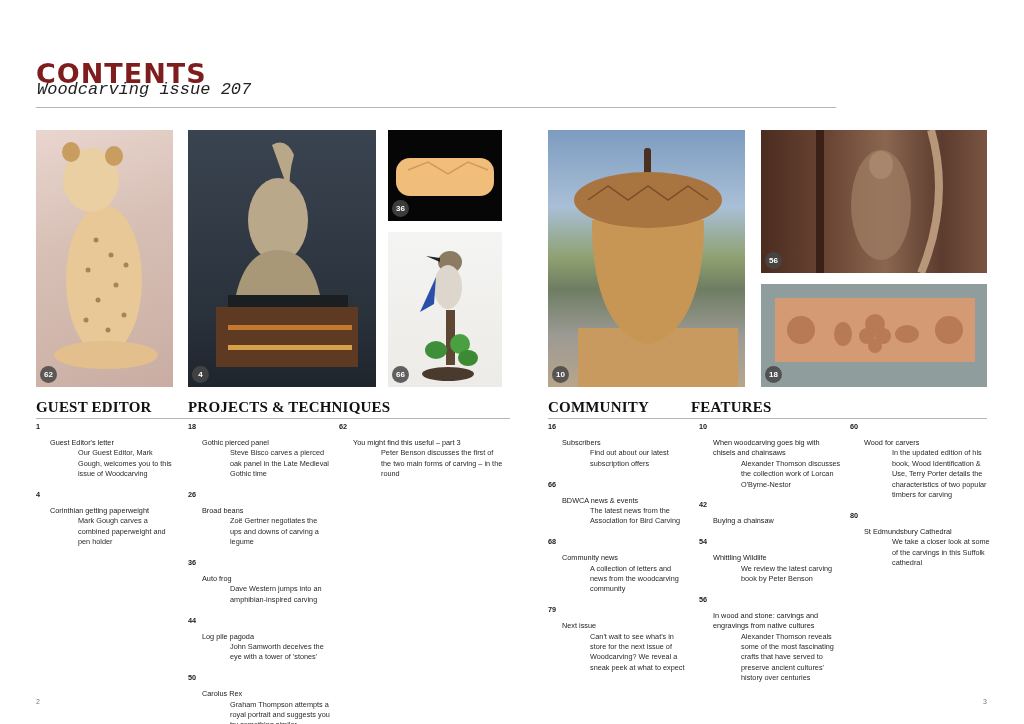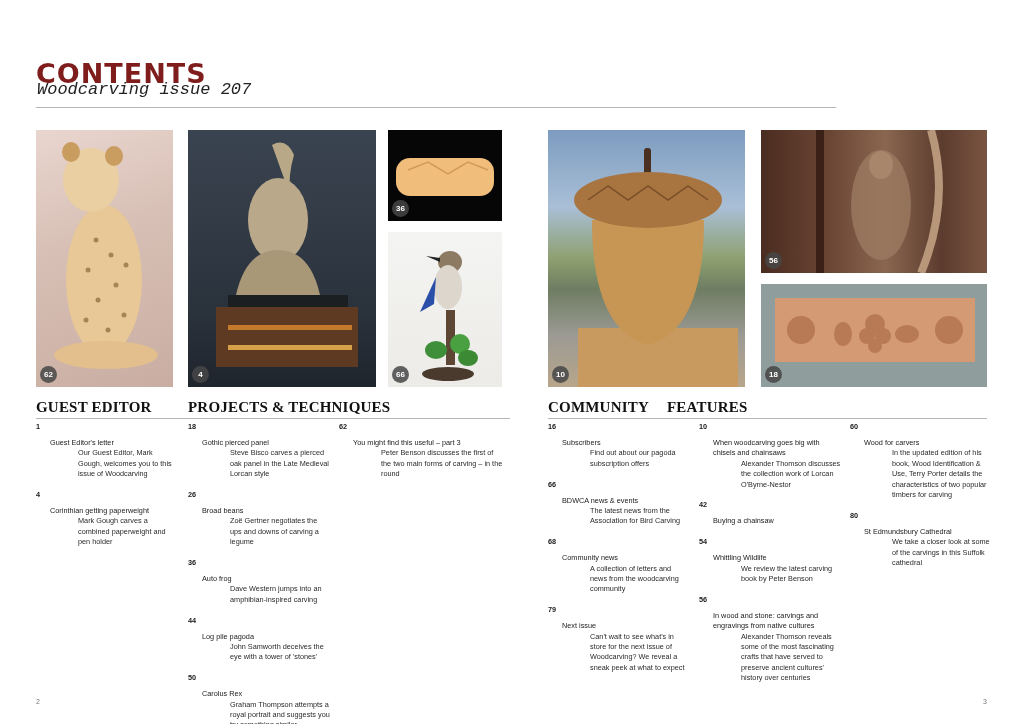--- a/index.html
+++ b/index.html
@@ -136,21 +136,21 @@
       <ellipse cx="82" cy="50" rx="9" ry="12"></ellipse>
         <ellipse cx="146" cy="50" rx="12" ry="9"></ellipse>
     </g>
   </svg>
   <div class="badge">18</div>
 </div>
 
 <div class="sec-head" style="left:36px">GUEST EDITOR</div>
 <div class="sec-head" style="left:188px">PROJECTS &amp; TECHNIQUES</div>
 <div class="sec-head" style="left:548px">COMMUNITY</div>
-<div class="sec-head" style="left:667px">FEATURES</div>
+<div class="sec-head" style="left:691px">FEATURES</div>
 <div class="sec-rule" style="left:36px; width:474px"></div>
 <div class="sec-rule" style="left:548px; width:439px"></div>
 
 <div class="col" style="left:36px; width:142px">
   <div class="entry">
     <span class="num">1</span>
     <span class="body">
         <span class="head">Guest Editor's letter</span>
         <span class="desc">Our Guest Editor, Mark Gough, welcomes you to this issue of Woodcarving</span>
       </span>
@@ -162,21 +162,21 @@
         <span class="desc">Mark Gough carves a combined paperweight and pen holder</span>
       </span>
   </div>
 </div>
 
 <div class="col" style="left:188px; width:142px">
   <div class="entry">
     <span class="num">18</span>
     <span class="body">
         <span class="head">Gothic pierced panel</span>
-        <span class="desc">Steve Bisco carves a pierced oak panel in the Late Medieval Lorcan style</span>
+        <span class="desc">Steve Bisco carves a pierced oak panel in the Late Medieval Gothic time</span>
       </span>
   </div>
   <div class="entry">
     <span class="num">26</span>
     <span class="body">
         <span class="head">Broad beans</span>
         <span class="desc">Zoë Gertner negotiates the ups and downs of carving a legume</span>
       </span>
   </div>
   <div class="entry">
@@ -210,21 +210,21 @@
         <span class="desc">Peter Benson discusses the first of the two main forms of carving – in the round</span>
       </span>
   </div>
 </div>
 
 <div class="col" style="left:548px; width:142px">
   <div class="entry">
     <span class="num">16</span>
     <span class="body">
         <span class="head">Subscribers</span>
-        <span class="desc">Find out about our pagoda subscription offers</span>
+        <span class="desc">Find out about our latest subscription offers</span>
       </span>
   </div>
   <div class="entry">
     <span class="num">66</span>
     <span class="body">
         <span class="head">BDWCA news &amp; events</span>
         <span class="desc">The latest news from the Association for Bird Carving</span>
       </span>
   </div>
   <div class="entry">

